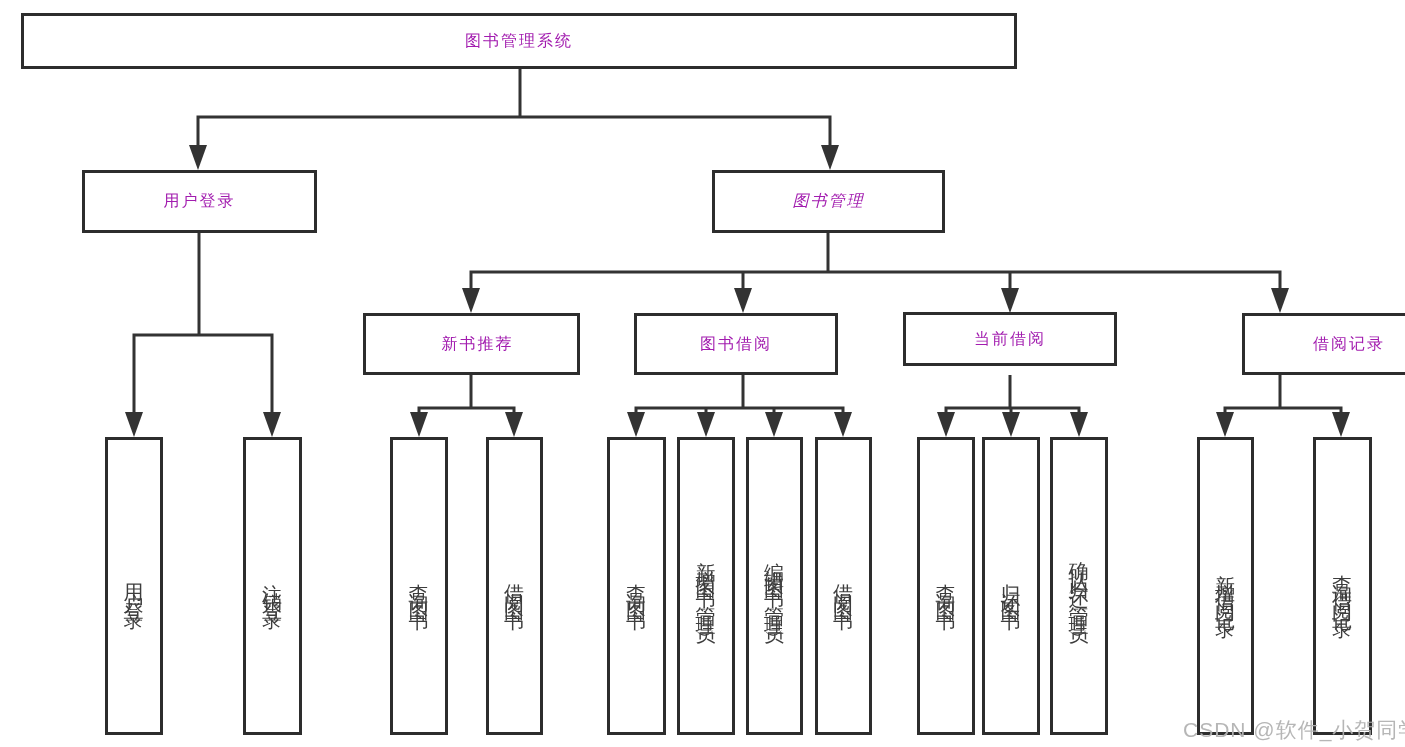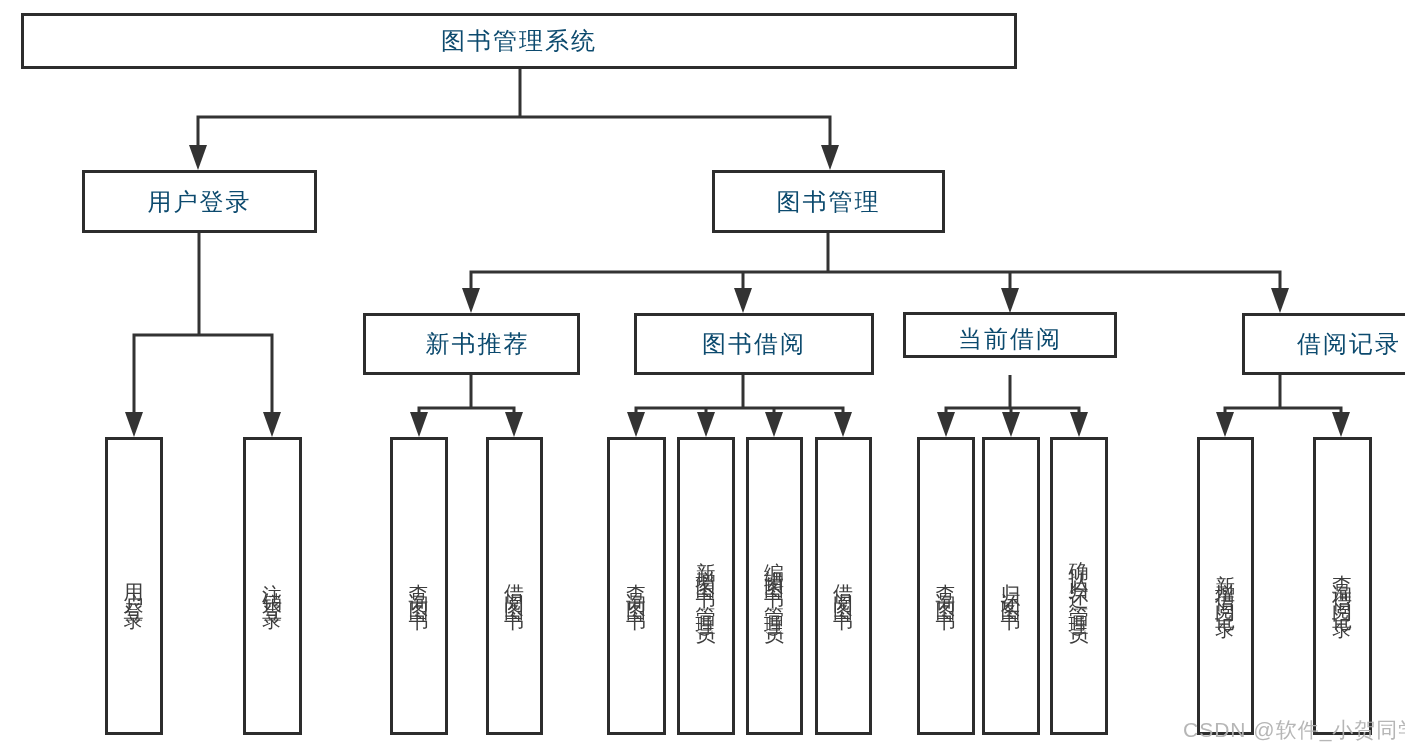--- a/index.html
+++ b/index.html
@@ -25,44 +25,44 @@
     position: absolute;
     background: #ffffff;
     border: 3px solid #2d2d2d;
     display: flex;
     align-items: center;
     justify-content: center;
     color: #3d3d3d;
   }
 
   .hbox span {
-    font-size: 24px;
+    font-size: 16px;
     letter-spacing: 2px;
     white-space: nowrap;
-    color: #0c4a6e;
+    color: #a21caf;
   }
 
   .vbox span {
     writing-mode: vertical-rl;
     text-orientation: upright;
     font-size: 20px;
     letter-spacing: 9px;
     line-height: 1;
     color: #3d3d3d;
   }
 
   
   .n-root   { left: 21px;  top: 13px;  width: 996px; height: 56px; }
   
   .n-ulogin { left: 82px;  top: 170px; width: 235px; height: 63px; }
-  .n-bmgmt  { left: 712px; top: 170px; width: 233px; height: 63px; }
+  .n-bmgmt  { left: 712px; top: 170px; width: 233px; height: 63px; font-style: italic; }
   
   .n-newb   { left: 363px;  top: 313px; width: 217px; height: 62px; padding-left: 12px; }
-  .n-bborr  { left: 634px;  top: 313px; width: 240px; height: 62px; }
-  .n-cborr  { left: 903px;  top: 312px; width: 214px; height: 46px; align-items: flex-end; }
+  .n-bborr  { left: 634px;  top: 313px; width: 204px; height: 62px; }
+  .n-cborr  { left: 903px;  top: 312px; width: 214px; height: 54px; }
   .n-brec   { left: 1242px; top: 313px; width: 214px; height: 62px; }
   
   .leaf { top: 437px; height: 298px; }
   .n-l-ulogin  { left: 105px;  width: 58px; }
   .n-l-ulogout { left: 243px;  width: 59px; }
   .n-l-nbq     { left: 390px;  width: 58px; }
   .n-l-nbb     { left: 486px;  width: 57px; }
   .n-l-bbq     { left: 607px;  width: 59px; }
   .n-l-bba     { left: 677px;  width: 58px; }
   .n-l-bbe     { left: 746px;  width: 57px; }

